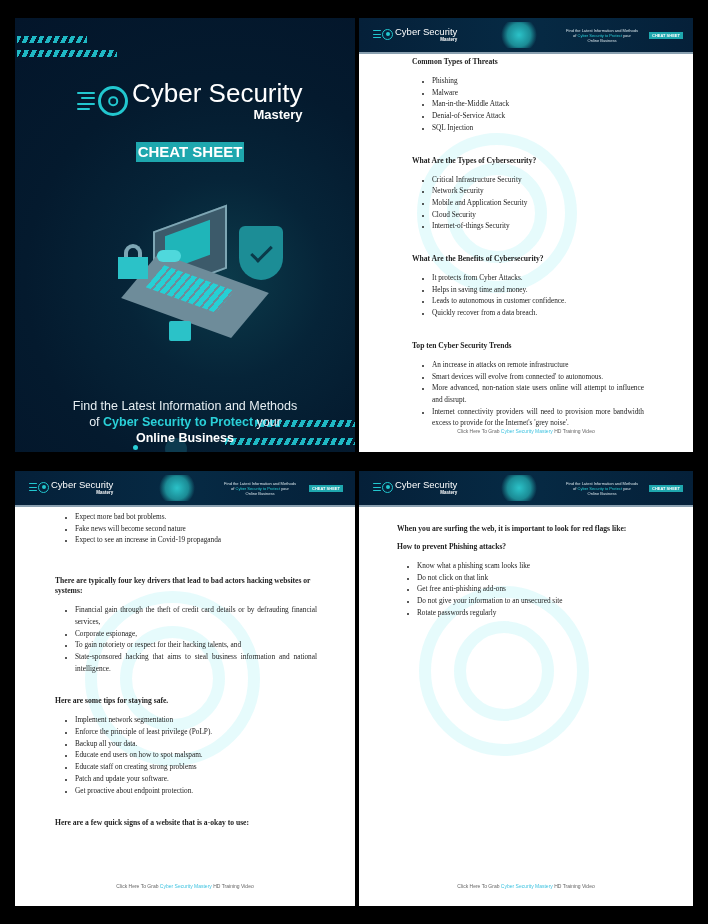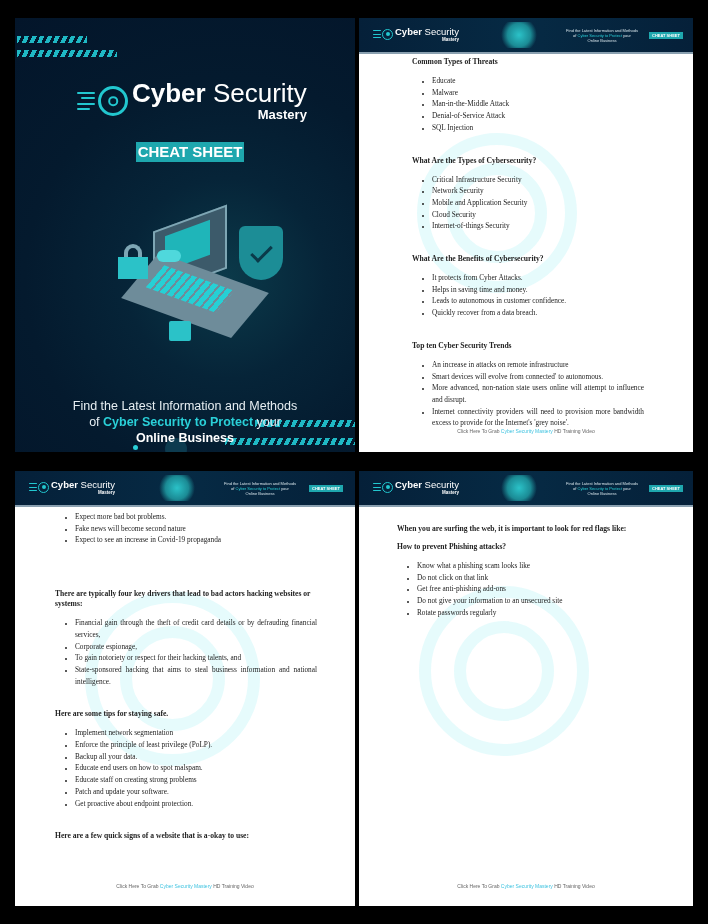--- a/index.html
+++ b/index.html
@@ -6,21 +6,21 @@
   body{width:708px;height:924px;background:#000;position:relative;overflow:hidden;font-family:"Liberation Serif",serif;}
   .page{position:absolute;background:#fff;overflow:hidden;}
   .cover{position:absolute;left:15px;top:18px;width:340px;height:434px;background:radial-gradient(circle at 62% 60%, #0b3a4a 0%, #062438 30%, #041a2e 60%, #03152a 100%);overflow:hidden;}
   .stripes{position:absolute;height:7px;background:repeating-linear-gradient(115deg,#1fb8c4 0 4px,transparent 4px 7px);}
   .logo{position:absolute;display:flex;align-items:center;}
   .logo-ring{border-radius:50%;border:3px solid #22c7cf;position:relative;box-sizing:border-box;}
   .logo-ring::after{content:"";position:absolute;left:50%;top:50%;width:40%;height:40%;transform:translate(-50%,-50%);border-radius:50%;border:2px solid #22c7cf;box-sizing:border-box;}
   .logo-circuit{display:flex;flex-direction:column;justify-content:space-between;}
   .logo-circuit span{display:block;height:2px;background:#22c7cf;border-radius:2px;}
   .logo-title{color:#fff;font-family:"Liberation Sans",sans-serif;white-space:nowrap;line-height:1;}
-  .logo-title b{font-weight:700;}
+  .logo-title b{font-weight:400;}
   .logo-sub{color:#fff;font-family:"Liberation Sans",sans-serif;font-weight:700;text-align:right;}
   .cheat{position:absolute;background:#1ea7ae;color:#fff;font-family:"Liberation Sans",sans-serif;font-weight:700;text-align:center;}
   .tagline{position:absolute;left:0;width:340px;text-align:center;color:#e6eef2;font-family:"Liberation Sans",sans-serif;font-size:12.5px;line-height:16px;}
   .tagline .hl{color:#2ad0d8;font-weight:700;}
   .tagline .bold{font-weight:700;color:#fff;}
   .header{position:absolute;left:0;top:0;width:100%;height:34px;background:linear-gradient(90deg,#052039 0%,#062a44 50%,#052039 100%);border-bottom:2px solid #8aa0b0;}
   .hdr-tag{position:absolute;color:#d6e4ea;font-family:"Liberation Sans",sans-serif;font-size:4px;line-height:5px;text-align:center;}
   .hdr-tag .hl{color:#2ad0d8;}
   .hdr-cheat{position:absolute;background:#1ea7ae;color:#fff;font-family:"Liberation Sans",sans-serif;font-weight:700;font-size:4px;padding:1px 3px;}
   .content{position:absolute;color:#222;font-size:7.3px;}
@@ -106,21 +106,21 @@
       <div>Find the Latest Information and Methods</div>
       <div><span>of </span><span class="hl">Cyber Security to Protect</span><span> your</span></div>
       <div>Online Business</div>
     </div>
     <div class="hdr-cheat" style="left:290px;top:14px;">CHEAT SHEET</div>
   </div>
 
   <div class="content" style="left:38px;top:39px;width:232px;margin-left:15px;">
     <h3>Common Types of Threats</h3>
     <ul>
-      <li>Educate</li>
+      <li>Phishing</li>
       <li>Malware</li>
       <li>Man-in-the-Middle Attack</li>
       <li>Denial-of-Service Attack</li>
       <li>SQL Injection</li>
     </ul>
     <h3>What Are the Types of Cybersecurity?</h3>
     <ul>
       <li>Critical Infrastructure Security</li>
       <li>Network Security</li>
       <li>Mobile and Application Security</li>
@@ -168,21 +168,21 @@
     <div class="art" style="left:140px;top:4px;width:44px;height:26px;background:radial-gradient(circle,#2bc2c8 0%,#1b8b95 45%,transparent 70%);"></div>
     <div class="hdr-tag" style="left:200px;top:10px;width:90px;">
       <div>Find the Latest Information and Methods</div>
       <div><span>of </span><span class="hl">Cyber Security to Protect</span><span> your</span></div>
       <div>Online Business</div>
     </div>
     <div class="hdr-cheat" style="left:294px;top:14px;">CHEAT SHEET</div>
   </div>
 
   <div class="content" style="left:40px;top:40px;width:262px;">
-    <ul style="margin-bottom:43px;">
+    <ul style="margin-bottom:30px;">
       <li>Expect more bad bot problems.</li>
       <li>Fake news will become second nature</li>
       <li>Expect to see an increase in Covid-19 propaganda</li>
     </ul>
     <h3>There are typically four key drivers that lead to bad actors hacking websites or systems:</h3>
     <ul>
       <li>Financial gain through the theft of credit card details or by defrauding financial services,</li>
       <li>Corporate espionage,</li>
       <li>To gain notoriety or respect for their hacking talents, and</li>
       <li>State-sponsored hacking that aims to steal business information and national intelligence.</li>

